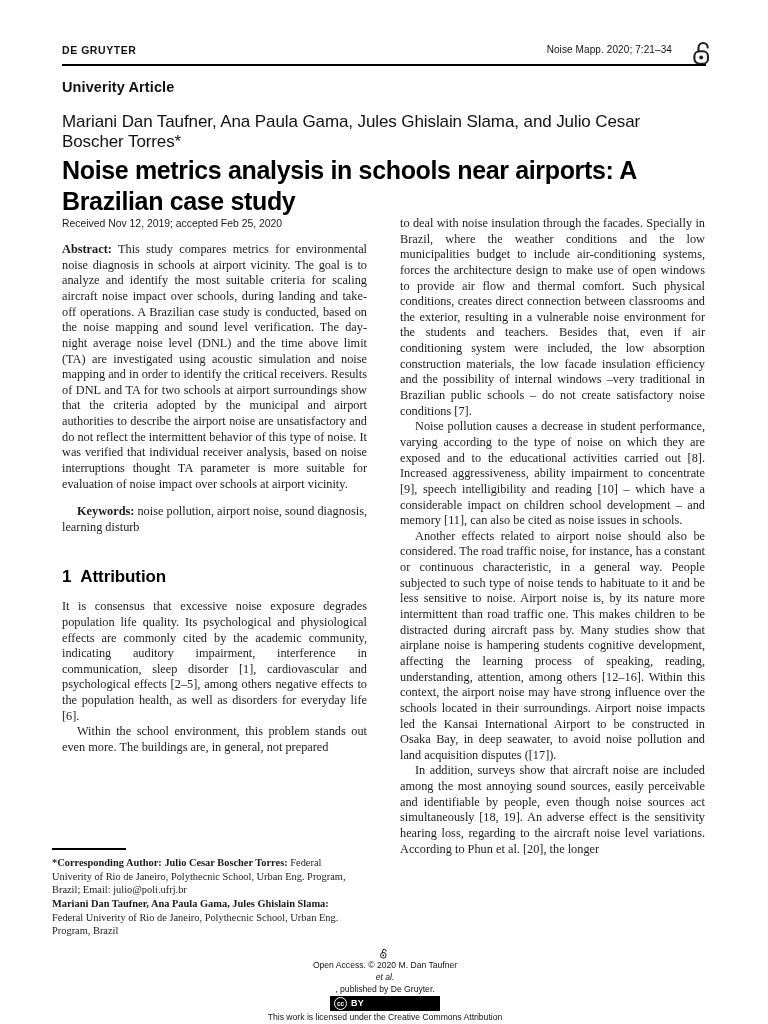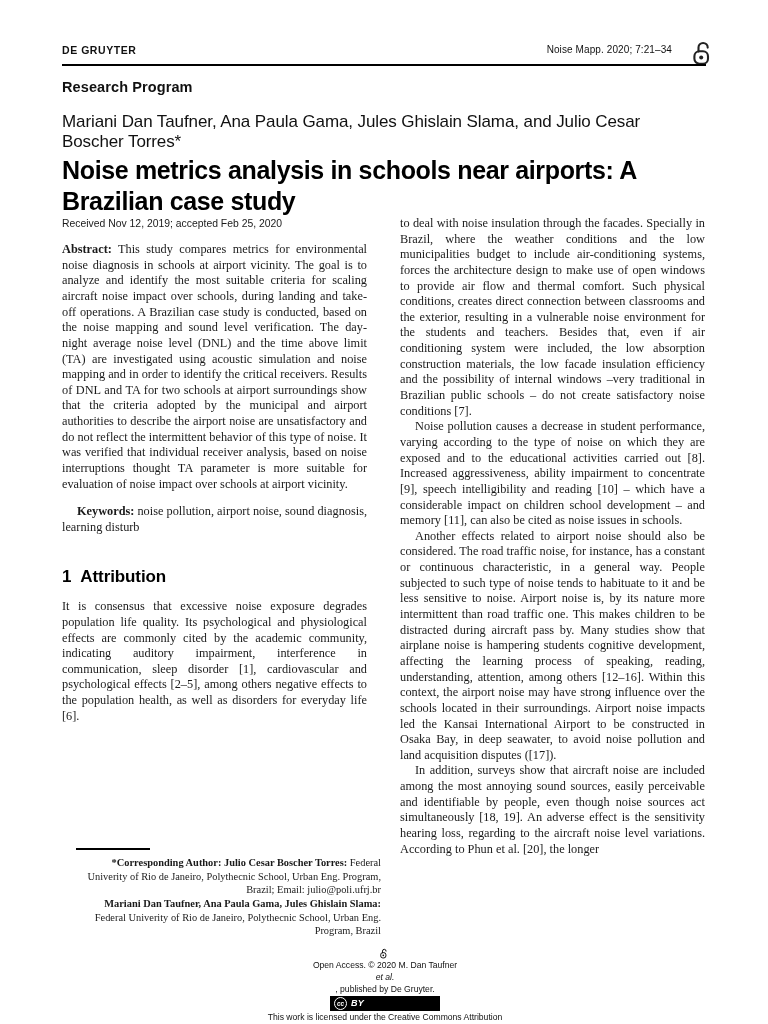--- a/index.html
+++ b/index.html
@@ -138,26 +138,26 @@
     margin: 30px 0 12px 0;
     letter-spacing: -0.1px;
     color: #000;
     text-align: left;
   }
   h2.section .num { margin-right: 9px; }
 
   
   .footnote {
     position: absolute;
-    left: 76px;
+    left: 52px;
     top: 848px;
     width: 305px;
     font-size: 10.4px;
     line-height: 1.31;
-    text-align: right;
+    text-align: left;
     color: #1a1a1a;
   }
   .footnote-rule {
     width: 74px;
     height: 2.2px;
     background: #000;
     margin-bottom: 6px;
   }
   .footnote p { margin: 0; }
   .footnote .bold { font-weight: bold; }
@@ -190,21 +190,20 @@
   }
   .cc-badge {
     display: inline-flex;
     align-items: flex-end;
     background: #000;
     height: 13px;
     width: 108px;
     margin: 0 3px;
     flex: none;
     border: 1px solid #000;
-    font-style: italic;
   }
   .cc-badge .cc-circle {
     width: 11px;
     height: 11px;
     border-radius: 50%;
     border: 1.4px solid #fff;
     color: #fff;
     font-size: 6.4px;
     font-weight: bold;
     display: flex;
@@ -233,38 +232,39 @@
     <div class="publisher">DE GRUYTER</div>
     <div class="journal-ref">Noise Mapp. 2020; 7:21–34</div>
     <svg class="oa-icon" viewBox="0 0 22 26">
       <path d="M6.5 11.5 V7.6 a4.6 4.6 0 0 1 9.2 0" fill="none" stroke="#222" stroke-width="2.1" stroke-linecap="round"></path>
       <rect x="2.4" y="11.2" width="13.6" height="12.6" rx="5.0" fill="none" stroke="#222" stroke-width="2.1"></rect>
       <circle cx="9.2" cy="17.5" r="2.0" fill="#222"></circle>
     </svg>
   </div>
   <div class="rule-top"></div>
 
-  <div class="article-type">Research Program</div>
+  <div class="article-type">Univerity Article</div>
 
   <div class="authors">Mariani Dan Taufner, Ana Paula Gama, Jules Ghislain Slama, and Julio Cesar Boscher Torres*</div>
 
   <h1 class="title">Noise metrics analysis in schools near airports: A Brazilian case study</h1>
 
   <div class="col col-left">
     <div class="doi-block">
       <div>Received Nov 12, 2019; accepted Feb 25, 2020</div>
     </div>
 
     <p class="para abstract"><span class="lbl">Abstract:</span><span> This study compares metrics for environmental noise diagnosis in schools at airport vicinity. The goal is to analyze and identify the most suitable criteria for scaling aircraft noise impact over schools, during landing and take-off operations. A Brazilian case study is conducted, based on the noise mapping and sound level verification. The day-night average noise level (DNL) and the time above limit (TA) are investigated using acoustic simulation and noise mapping and in order to identify the critical receivers. Results of DNL and TA for two schools at airport surroundings show that the criteria adopted by the municipal and airport authorities to describe the airport noise are unsatisfactory and do not reflect the intermittent behavior of this type of noise. It was verified that individual receiver analysis, based on noise interruptions thought TA parameter is more suitable for evaluation of noise impact over schools at airport vicinity.</span></p>
 
     <p class="para keywords"><span class="lbl">Keywords:</span><span> noise pollution, airport noise, sound diagnosis, learning disturb</span></p>
 
     <h2 class="section"><span class="num">1</span><span>Attribution</span></h2>
 
     <p class="para">It is consensus that excessive noise exposure degrades population life quality. Its psychological and physiological effects are commonly cited by the academic community, indicating auditory impairment, interference in communication, sleep disorder [1], cardiovascular and psychological effects [2–5], among others negative effects to the population health, as well as disorders for everyday life [6].</p>
+    <p class="para">Within the school environment, this problem stands out even more. The buildings are, in general, not prepared</p>
   </div>
 
   <div class="col col-right">
     <p class="para">to deal with noise insulation through the facades. Specially in Brazil, where the weather conditions and the low municipalities budget to include air-conditioning systems, forces the architecture design to make use of open windows to provide air flow and thermal comfort. Such physical conditions, creates direct connection between classrooms and the exterior, resulting in a vulnerable noise environment for the students and teachers. Besides that, even if air conditioning system were included, the low absorption construction materials, the low facade insulation efficiency and the possibility of internal windows –very traditional in Brazilian public schools – do not create satisfactory noise conditions [7].</p>
     <p class="para">Noise pollution causes a decrease in student performance, varying according to the type of noise on which they are exposed and to the educational activities carried out [8]. Increased aggressiveness, ability impairment to concentrate [9], speech intelligibility and reading [10] – which have a considerable impact on children school development – and memory [11], can also be cited as noise issues in schools.</p>
     <p class="para">Another effects related to airport noise should also be considered. The road traffic noise, for instance, has a constant or continuous characteristic, in a general way. People subjected to such type of noise tends to habituate to it and be less sensitive to noise. Airport noise is, by its nature more intermittent than road traffic one. This makes children to be distracted during aircraft pass by. Many studies show that airplane noise is hampering students cognitive development, affecting the learning process of speaking, reading, understanding, attention, among others [12–16]. Within this context, the airport noise may have strong influence over the schools located in their surroundings. Airport noise impacts led the Kansai International Airport to be constructed in Osaka Bay, in deep seawater, to avoid noise pollution and land acquisition disputes ([17]).</p>
     <p class="para">In addition, surveys show that aircraft noise are included among the most annoying sound sources, easily perceivable and identifiable by people, even though noise sources act simultaneously [18, 19]. An adverse effect is the sensitivity hearing loss, regarding to the aircraft noise level variations. According to Phun et al. [20], the longer</p>
   </div>
 
   <div class="footnote">

